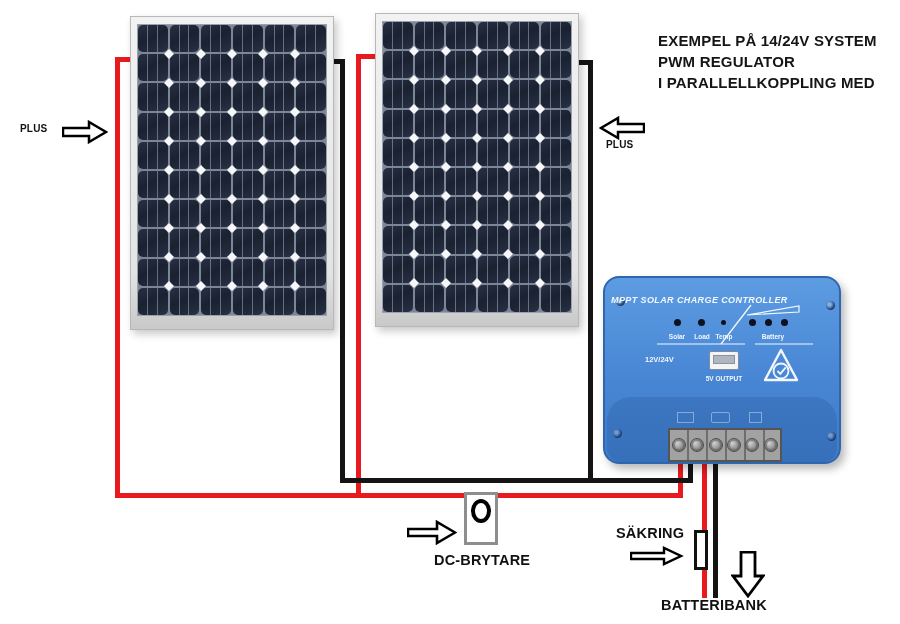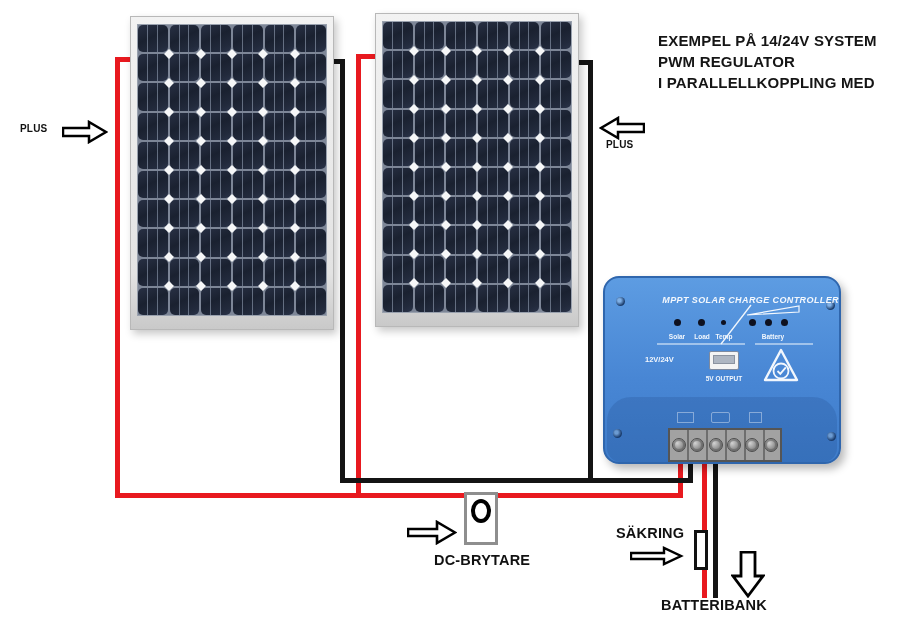--- a/index.html
+++ b/index.html
@@ -332,21 +332,21 @@
       </svg>
   </div>
   <div class="lbl" style="left:606px;top:139px;">PLUS</div>
 
   <div id="controller">
     <span class="ear" style="left:11px;top:19px;"></span>
     <span class="ear" style="left:221px;top:23px;"></span>
     <span class="ear" style="left:8px;top:151px;"></span>
     <span class="ear" style="left:222px;top:154px;"></span>
 
-    <div class="ctext" style="left:0;top:17px;width:100%;text-align:right;font-size:9px;font-style:italic;letter-spacing:.4px;padding-left:6px;box-sizing:border-box;">MPPT SOLAR CHARGE CONTROLLER</div>
+    <div class="ctext" style="left:0;top:17px;width:100%;text-align:left;font-size:9px;font-style:italic;letter-spacing:.4px;padding-left:6px;box-sizing:border-box;">MPPT SOLAR CHARGE CONTROLLER</div>
 
     <span class="led" style="left:69px;top:41px;width:7px;height:7px;"></span>
     <span class="led" style="left:93px;top:41px;width:7px;height:7px;"></span>
     <span class="led" style="left:116px;top:42px;width:5px;height:5px;"></span>
     <span class="led" style="left:144px;top:41px;width:7px;height:7px;"></span>
     <span class="led" style="left:160px;top:41px;width:7px;height:7px;"></span>
     <span class="led" style="left:176px;top:41px;width:7px;height:7px;"></span>
 
     <div class="ctext" style="left:59px;top:55px;width:26px;text-align:center;font-size:6.5px;">Solar</div>
     <div class="ctext" style="left:84px;top:55px;width:26px;text-align:center;font-size:6.5px;">Load</div>

